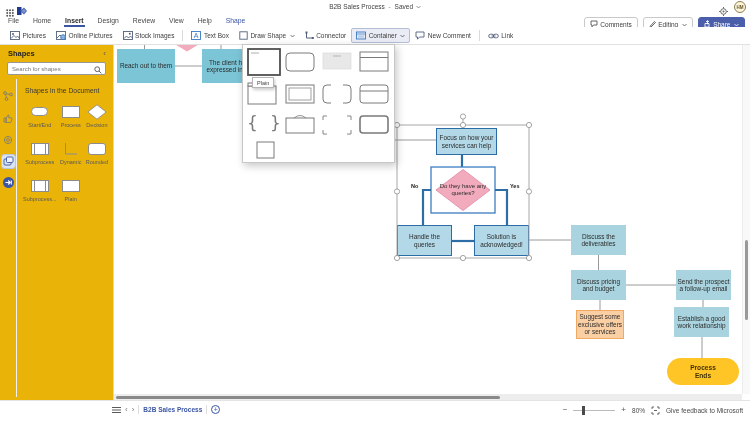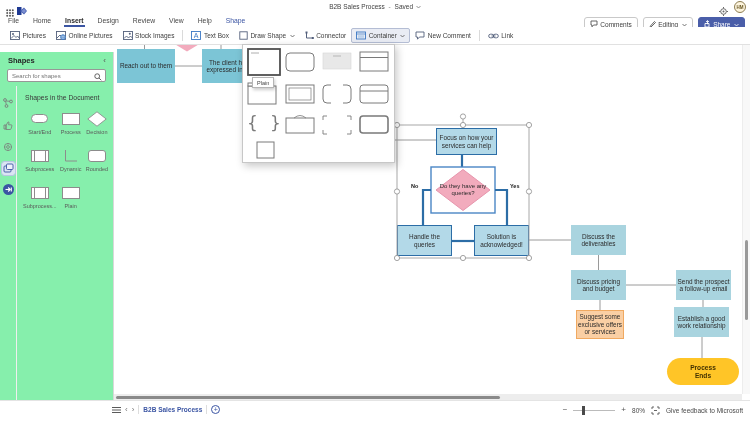--- a/index.html
+++ b/index.html
@@ -28,21 +28,21 @@
   .tbtn.active{background:#e9ecf4;border-color:#b4bdd4;}
   .tdivider{width:1px;height:11px;background:#dadada;margin:0 3px;}
   .chev{display:inline-block;margin-left:1px;}
 
   
   .actions{position:absolute;right:5px;top:17px;display:flex;gap:5px;align-items:center;}
   .abtn{display:flex;align-items:center;gap:2.5px;font-size:6.5px;color:#3d3d3d;border:1px solid #c9c9c9;border-radius:3px;padding:2px 5px;background:#fff;}
   .abtn.primary{background:#4a5ea9;border-color:#4a5ea9;color:#fff;}
 
   
-  .sidebar{position:absolute;left:0;top:52px;width:114px;height:355px;background:#86efac;border-right:1px solid #d8d8d8;}
+  .sidebar{position:absolute;left:0;top:45px;width:114px;height:355px;background:#eab308;border-right:1px solid #d8d8d8;}
   .sb-head{display:flex;align-items:center;justify-content:space-between;padding:4px 7px 2px 8px;}
   .sb-title{font-size:7.5px;font-weight:bold;color:#262626;}
   .sb-collapse{font-size:8px;color:#555;line-height:6px;}
   .sb-search{position:relative;margin:2px 7px 4px 7px;height:13px;border:1px solid #979797;border-radius:2px;background:#fff;}
   .sb-search input{position:absolute;left:2px;top:0;width:90px;height:11px;border:none;outline:none;font-size:6px;color:#555;font-family:"Liberation Sans",sans-serif;}
   .sb-search input::placeholder{color:#767676;}
   .sb-search svg{position:absolute;right:3px;top:2.5px;}
   .sb-body{display:flex;height:318px;}
   .icostrip{width:17px;display:flex;flex-direction:column;align-items:center;padding-top:10px;gap:9px;border-right:1px solid #efefef;}
   .istrip-btn{width:13px;height:13px;display:flex;align-items:center;justify-content:center;border-radius:2px;}

